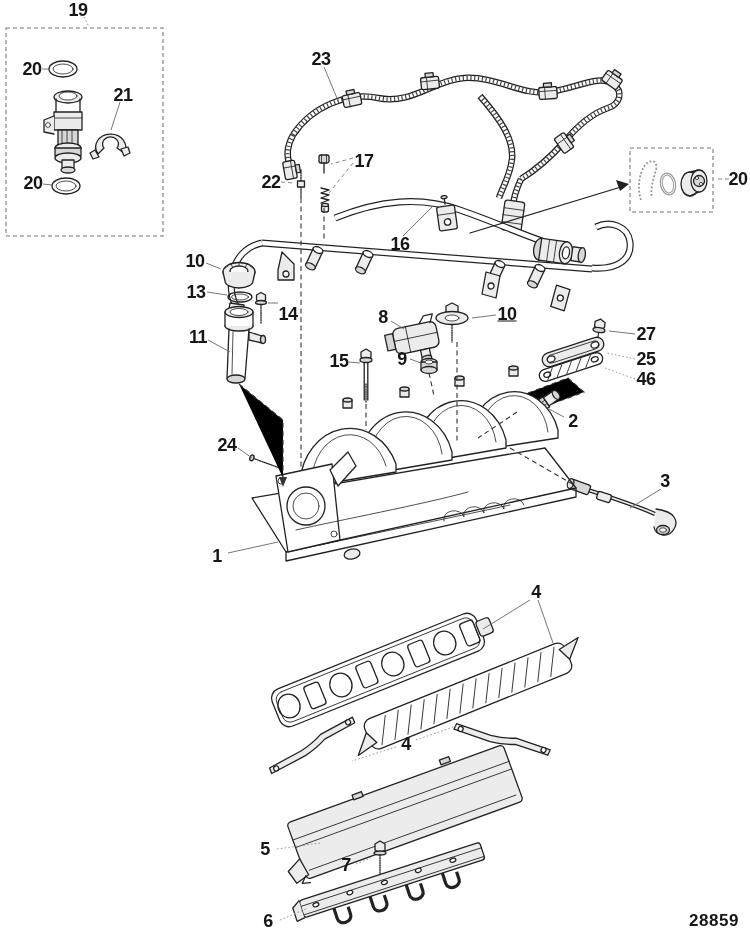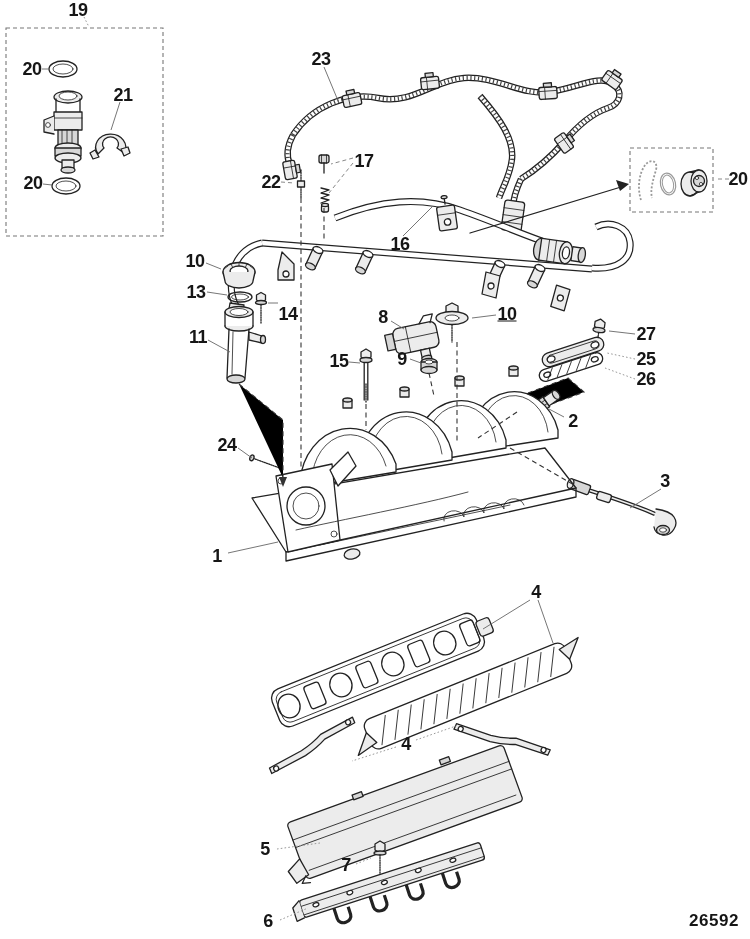--- a/index.html
+++ b/index.html
@@ -488,26 +488,26 @@
       <div class="callout" style="left: 195px; top: 261px;">10</div>
       <div class="callout" style="left: 196px; top: 292px; text-align: center;">13</div>
       <div class="callout" style="left: 288px; top: 314px;">14</div>
       <div class="callout" style="left: 198px; top: 337px;">11</div>
       <div class="callout" style="left: 383px; top: 317px;">8</div>
       <div class="callout" style="left: 507px; top: 314px; text-decoration: underline;">10</div>
       <div class="callout" style="left: 402px; top: 359px;">9</div>
       <div class="callout" style="left: 339px; top: 361px;">15</div>
       <div class="callout" style="left: 646px; top: 334px;">27</div>
       <div class="callout" style="left: 646px; top: 359px;">25</div>
-      <div class="callout" style="left: 646px; top: 379px;">26</div>
+      <div class="callout" style="left: 646px; top: 379px;">46</div>
       <div class="callout" style="left: 573px; top: 421px;">2</div>
       <div class="callout" style="left: 227px; top: 445px;">24</div>
       <div class="callout" style="left: 665px; top: 481px;">3</div>
       <div class="callout" style="left: 217px; top: 556px;">1</div>
       <div class="callout" style="left: 536px; top: 592px;">4</div>
       <div class="callout" style="left: 406px; top: 744px;">4</div>
       <div class="callout" style="left: 265px; top: 849px;">5</div>
       <div class="callout" style="left: 346px; top: 865px;">7</div>
       <div class="callout" style="left: 268px; top: 921px;">6</div>
     </div>
-<div id="drawing-number" style="left:714px;top:921px;">26592</div>
+<div id="drawing-number" style="left:714px;top:921px;">28859</div>
 
 </div>
 
 </body></html>

